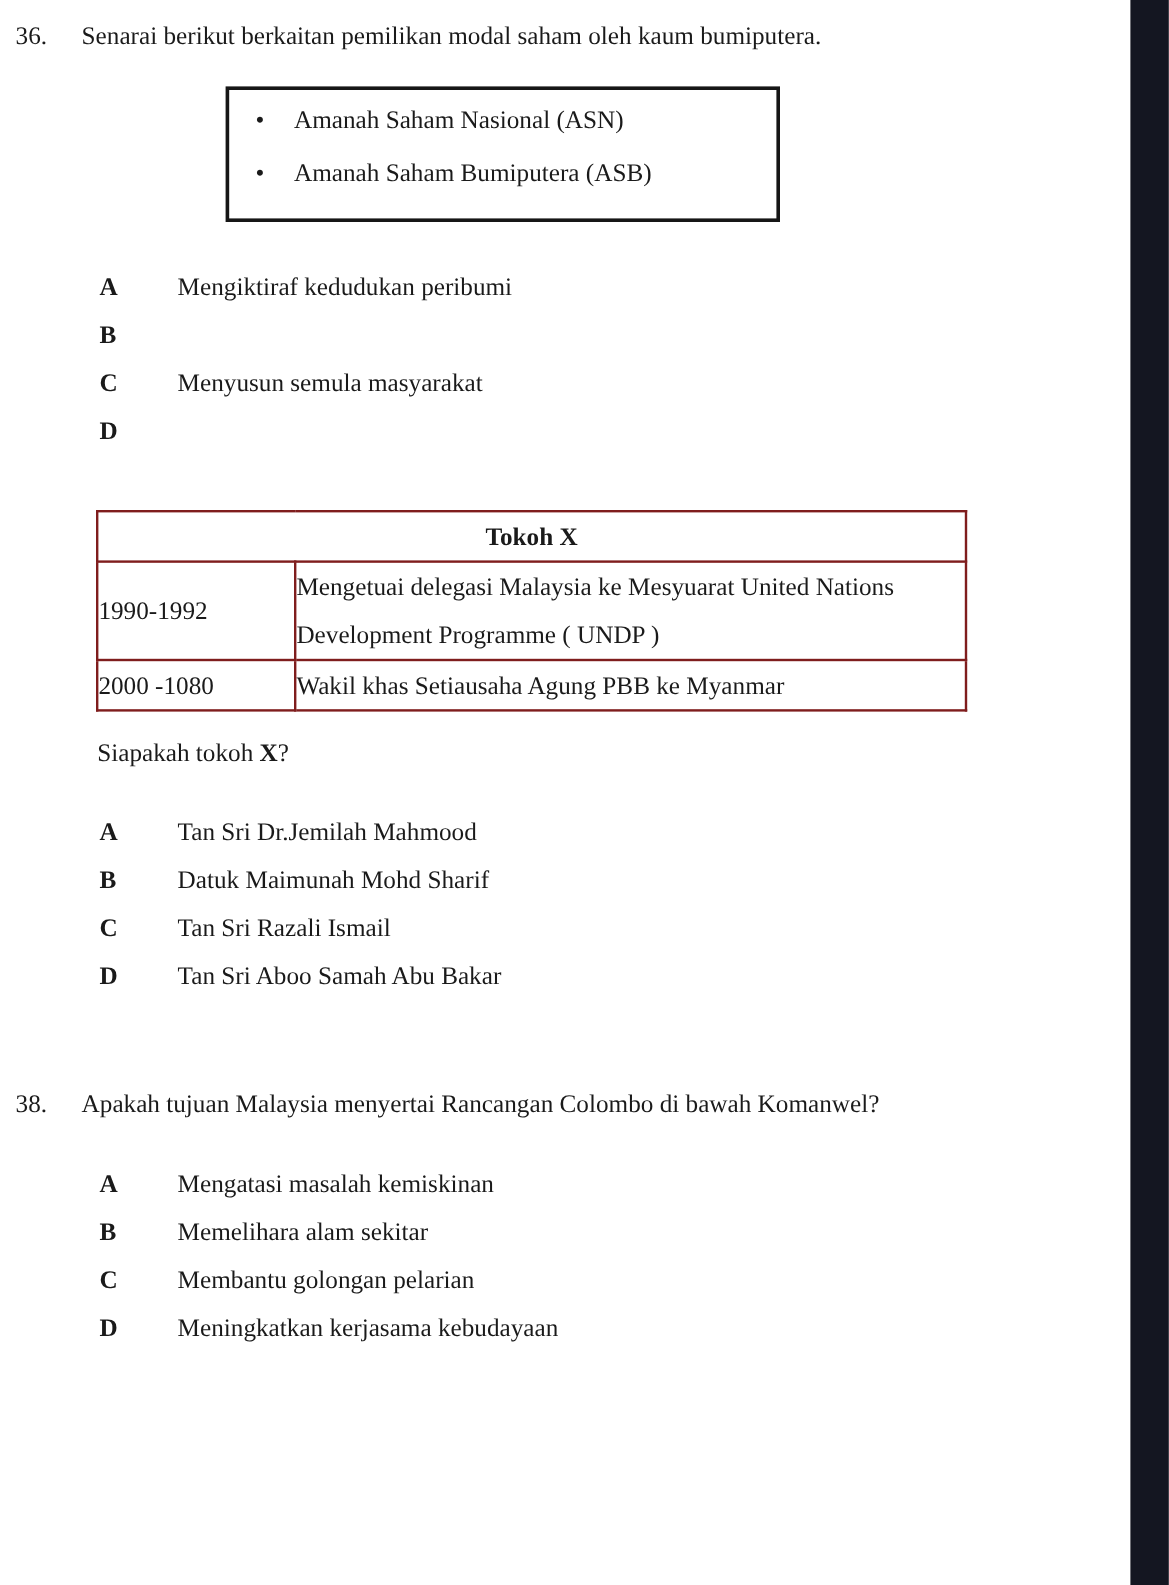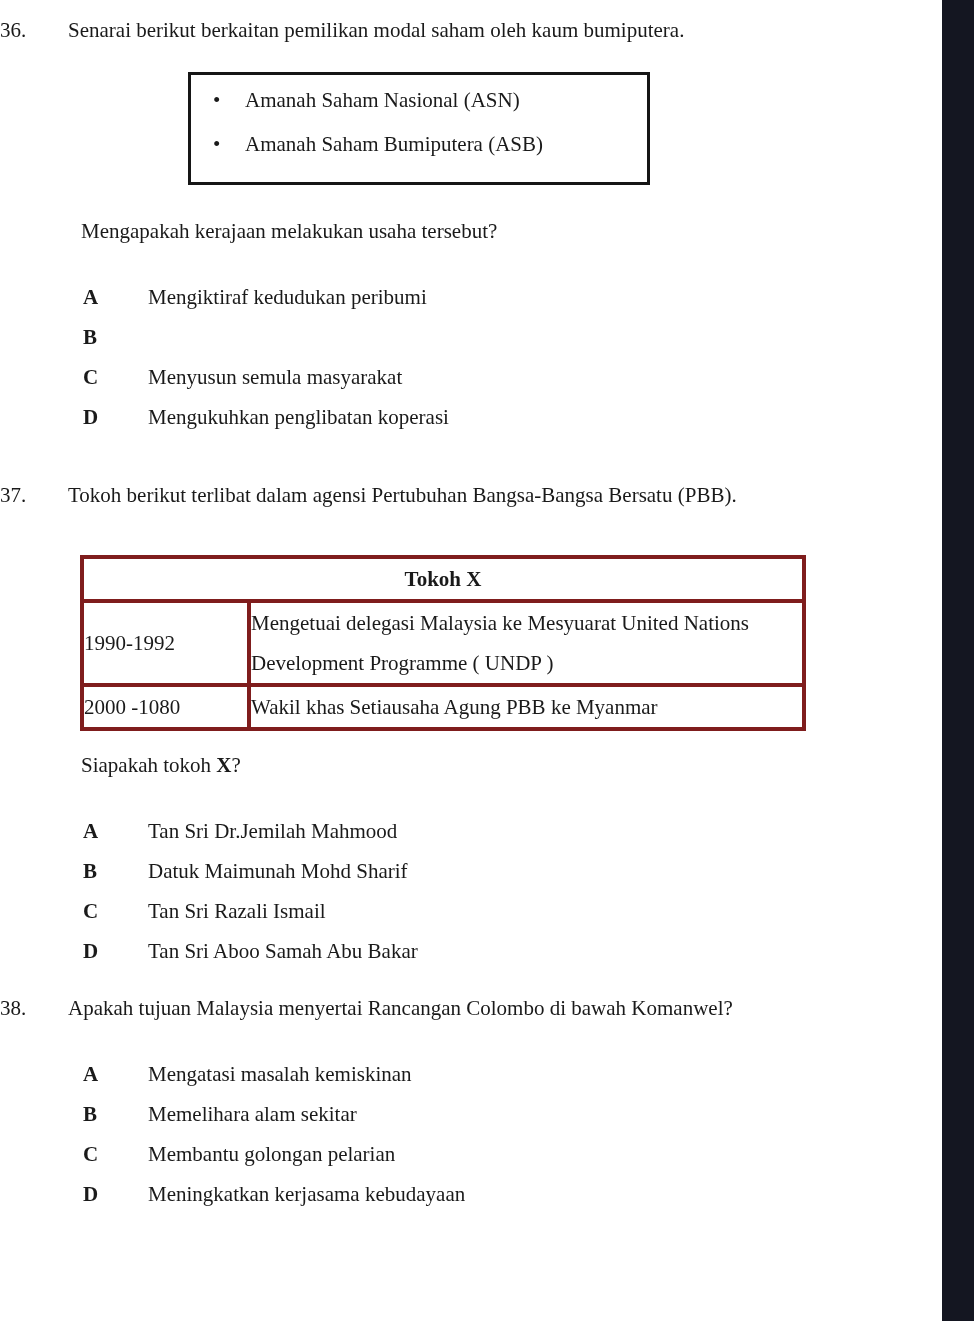--- a/index.html
+++ b/index.html
@@ -9,21 +9,21 @@
     background: #ffffff;
     font-family: "Liberation Serif", "DejaVu Serif", serif;
     font-size: 21px;
     color: #1a1a1a;
     overflow: hidden;
   }
   .content { position: absolute; top: 0; left: 0; width: 942px; }
   .edge-bar { position: absolute; top: 0; right: 0; width: 32px; height: 1321px; background: #141621; }
 
   .q-row { display: flex; line-height: 24px; }
-  .q-num { width: 68px; box-sizing: border-box; flex-shrink: 0; }
+  .q-num { width: 68px; padding-left: 13px; box-sizing: border-box; flex-shrink: 0; }
   .q-stem { flex: 1; padding-right: 22px; }
 
   .info-box {
     margin: 30px 0 0 188px;
     width: 462px;
     box-sizing: border-box;
     border: 3px solid #161616;
     padding: 13px 10px 26px 0;
   }
   .box-item { display: flex; line-height: 24px; margin-top: 20px; }
@@ -33,29 +33,29 @@
   .prompt { margin: 34px 0 0 81px; line-height: 24px; }
   .prompt b { font-weight: bold; }
 
   .opts { margin-top: 42px; }
   .opt { display: flex; margin-left: 81px; margin-top: 16px; line-height: 24px; }
   .opt:first-child { margin-top: 0; }
   .opt-letter { width: 67px; padding-left: 2px; box-sizing: border-box; font-weight: bold; flex-shrink: 0; }
 
   .q36 { margin-top: 18px; }
   .q37 { margin-top: 54px; }
-  .q38 { margin-top: 33px; }
+  .q38 { margin-top: 83px; }
 
   table.tokoh {
     margin: 48px 0 0 80px;
     width: 726px;
     border-collapse: collapse;
   }
   table.tokoh th, table.tokoh td {
-    border: 4px solid #7f1d1d;
+    border: 2px solid #7f1d1d;
     line-height: 40px;
     padding: 0;
     vertical-align: middle;
   }
   table.tokoh th { font-weight: bold; text-align: center; height: 40px; }
   td.period-cell { width: 163px; padding-left: 14px; vertical-align: top; }
   td.role-cell { padding-left: 16px; padding-right: 10px; }
 
   .q37-prompt { margin-top: 22px; }
 </style>
@@ -74,46 +74,40 @@
       <div class="box-item">
         <span class="bullet">•</span>
         <span>Amanah Saham Nasional (ASN)</span>
       </div>
       <div class="box-item">
         <span class="bullet">•</span>
         <span>Amanah Saham Bumiputera (ASB)</span>
       </div>
     </div>
 
-    <div class="prompt">Mengapakah kerajaan melakukan usaha tersebut?</div>
 
     <div class="opts">
       <div class="opt">
         <span class="opt-letter">A</span>
         <span class="opt-text">Mengiktiraf kedudukan peribumi</span>
       </div>
       <div class="opt">
         <span class="opt-letter">B</span>
       </div>
       <div class="opt">
         <span class="opt-letter">C</span>
         <span class="opt-text">Menyusun semula masyarakat</span>
       </div>
       <div class="opt">
         <span class="opt-letter">D</span>
-        <span class="opt-text">Mengukuhkan penglibatan koperasi</span>
       </div>
     </div>
   </div>
 
   <div class="q37">
-    <div class="q-row">
-      <div class="q-num">37.</div>
-      <div class="q-stem">Tokoh berikut terlibat dalam agensi Pertubuhan Bangsa-Bangsa Bersatu (PBB).</div>
-    </div>
 
     <table class="tokoh">
       <tbody>
           <tr>
         <th colspan="2">Tokoh X</th>
       </tr>
       <tr>
         <td class="period-cell">1990-1992</td>
         <td class="role-cell">Mengetuai delegasi Malaysia ke Mesyuarat United Nations Development Programme ( UNDP )</td>
       </tr>

